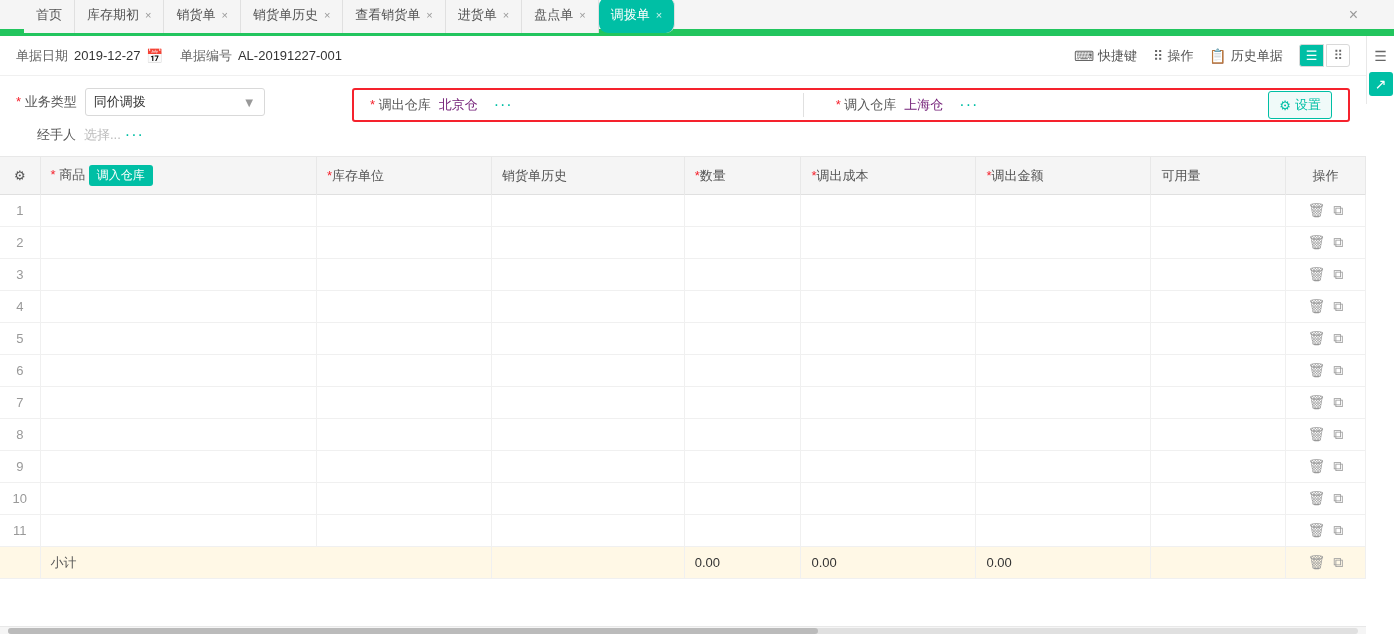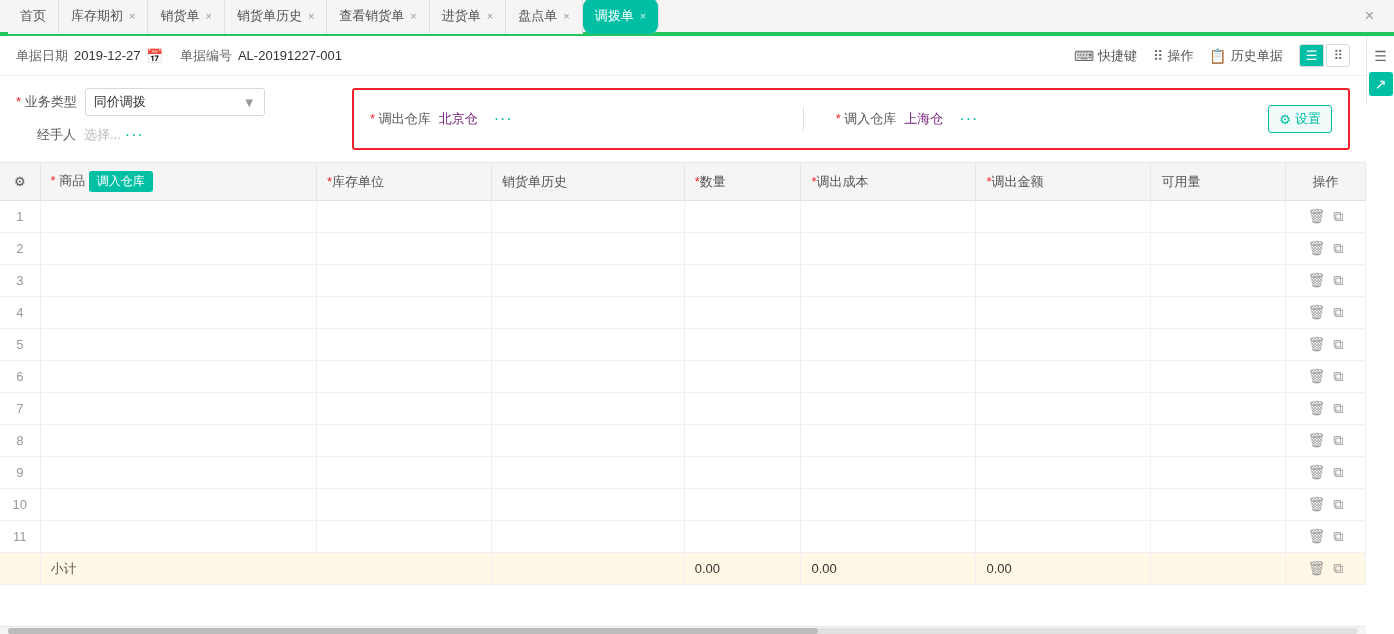--- a/index.html
+++ b/index.html
@@ -2,24 +2,24 @@
 <html><head>
   <meta charset="utf-8">
   <style>
     * { box-sizing: border-box; margin: 0; padding: 0; }
     body { font-family: -apple-system, BlinkMacSystemFont, "PingFang SC", "Microsoft YaHei", sans-serif; font-size: 13px; color: #333; background: #fff; overflow: hidden; }
 
     
     .tab-bar {
       display: flex;
       align-items: center;
-      border-bottom: 4px solid #22c55e;
+      border-bottom: 7px solid #22c55e;
       background: #f5f5f5;
       height: 36px;
-      padding: 0 8px;
+      padding: 0 24px;
     }
     .tab-item {
       display: flex;
       align-items: center;
       padding: 0 12px;
       height: 36px;
       cursor: pointer;
       font-size: 13px;
       color: #555;
       white-space: nowrap;
@@ -132,21 +132,21 @@
       align-items: center;
       gap: 4px;
       min-width: 120px;
     }
     .dots-btn { color: #00bfa5; cursor: pointer; font-size: 16px; letter-spacing: 1px; }
 
     
     .warehouse-box {
       border: 2px solid #f5222d;
       border-radius: 3px;
-      padding: 15px 16px;
+      padding: 1px 16px;
       display: flex;
       align-items: center;
       gap: 32px;
       flex: 1;
       background: #fff;
     }
     .warehouse-field {
       display: flex;
       align-items: center;
       gap: 8px;

